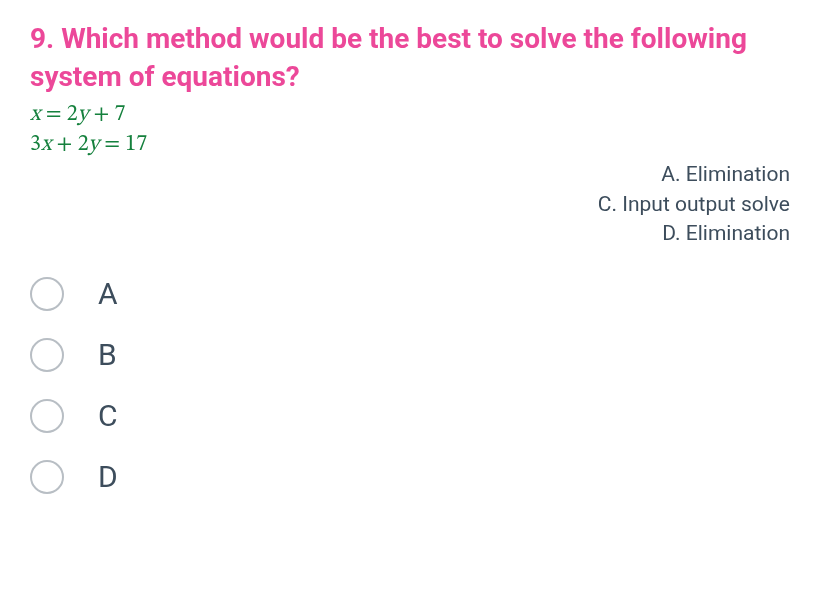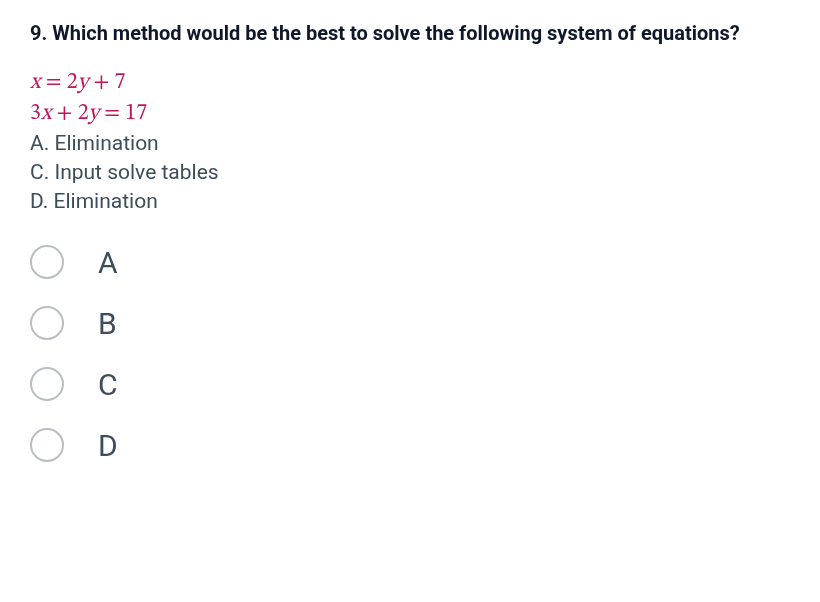--- a/index.html
+++ b/index.html
@@ -9,41 +9,42 @@
     }
     body {
       font-family: -apple-system, BlinkMacSystemFont, "Segoe UI", Roboto, Helvetica, Arial, sans-serif;
       background: #ffffff;
       width: 820px;
       height: 602px;
       padding: 20px 30px;
       color: #3d4d5c;
     }
     .question-text {
-      font-size: 20px;
+      font-size: 28px;
       font-weight: 700;
-      color: #0f172a;
+      color: #ec4899;
       line-height: 1.35;
-      margin-bottom: 20px;
+      margin-bottom: 3px;
     }
     .equation {
       font-family: "STIX Two Math", "Latin Modern Math", "Cambria Math", Georgia, serif;
       font-size: 22px;
-      color: #be185d;
+      color: #15803d;
       line-height: 1.4;
       font-style: italic;
     }
     .equation .upright {
       font-style: normal;
     }
     .answer-choice {
       font-size: 21px;
       font-weight: 400;
       color: #3d4d5c;
       line-height: 1.4;
+      text-align: right;
     }
     .radio-group {
       margin-top: 28px;
     }
     .radio-option {
       display: flex;
       align-items: center;
       margin-bottom: 26px;
       cursor: pointer;
     }
@@ -74,21 +75,21 @@
   </div>
   <div class="equation">
     <span class="upright">3</span><span>x</span> <span class="upright">+</span> <span class="upright">2</span><span>y</span> <span class="upright">=</span> <span class="upright">17</span>
   </div>
   <div class="answer-choice">
     <span>A.</span>
     <span>Elimination</span>
   </div>
   <div class="answer-choice">
     <span>C.</span>
-    <span>Input solve tables</span>
+    <span>Input output solve</span>
   </div>
   <div class="answer-choice">
     <span>D.</span>
     <span>Elimination</span>
   </div>
 </div>
 
 <div class="radio-group">
   <div class="radio-option">
     <div class="radio-circle"></div>

